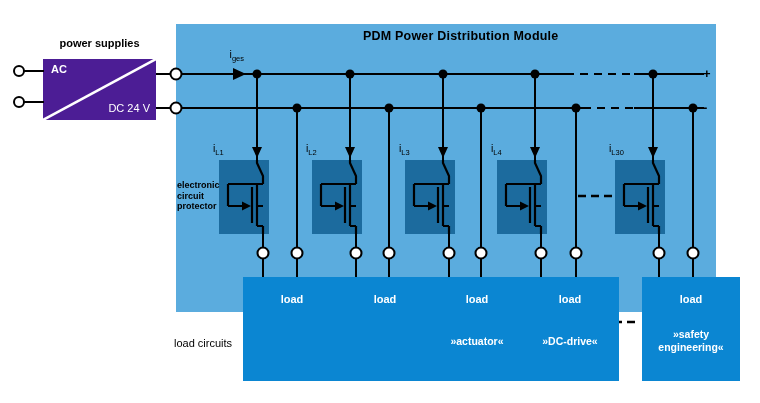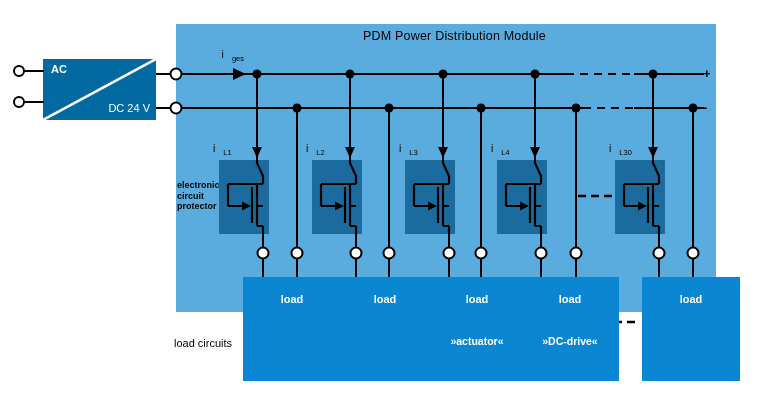--- a/index.html
+++ b/index.html
@@ -3,47 +3,48 @@
 <meta charset="utf-8">
 <style>
   html,body{margin:0;padding:0;background:#fff;}
   .canvas{
     position:relative;width:760px;height:403px;background:#ffffff;overflow:hidden;
     font-family:"Liberation Sans","DejaVu Sans",sans-serif;color:#000;
   }
   .abs{position:absolute;}
   .pdm-bg{left:176px;top:24px;width:540px;height:288px;background:#5bacde;}
   .wires{left:0;top:0;width:760px;height:403px;pointer-events:none;}
-  .title{left:363px;top:29px;font-size:12.5px;font-weight:normal;letter-spacing:.2px;white-space:nowrap;}
+  .title{left:363px;top:29px;font-size:12.5px;font-weight:bold;letter-spacing:.2px;white-space:nowrap;}
   .subtitle{left:364px;top:45px;font-size:10.5px;font-weight:bold;white-space:nowrap;}
   .ps-label{left:43px;top:37px;width:113px;text-align:center;font-size:11px;font-weight:bold;white-space:nowrap;}
-  .ps-box{left:43px;top:59px;width:113px;height:61px;background:#0369a1;}
+  .ps-box{left:43px;top:59px;width:113px;height:61px;background:#4c1d95;}
   .ps-box svg{position:absolute;left:0;top:0;}
   .ac-label{position:absolute;left:8px;top:4px;color:#fff;font-size:11px;font-weight:bold;}
   .dc-label{position:absolute;right:6px;bottom:6px;color:#fff;font-size:11px;font-weight:normal;white-space:nowrap;text-align:right;}
   .ilabel{font-size:10.5px;white-space:nowrap;}
-  .ilabel sub{font-size:7.5px;margin-left:8px;}
+  .ilabel sub{font-size:7.5px;}
   .iges{left:210px;top:48px;width:34px;text-align:right;}
   .ich{top:142px;width:38px;text-align:left;}
   .ecp-label{left:177px;top:180px;width:46px;font-size:9px;font-weight:bold;line-height:10.5px;}
   .lc-label{left:174px;top:337px;font-size:11px;font-weight:normal;white-space:nowrap;text-align:right;}
   .bus-sign{font-size:13px;font-weight:bold;left:703px;}
   .load-box{top:277px;width:74px;height:104px;background:#0b86d2;color:#fff;padding-left:24px;}
   .load-word{position:absolute;left:0;top:16px;width:100%;text-align:center;font-size:11px;font-weight:bold;}
   .load-name{position:absolute;left:0;top:40px;width:100%;height:48px;display:flex;align-items:center;justify-content:center;text-align:center;font-size:10.5px;font-weight:bold;line-height:13px;}
 </style>
 </head>
 <body>
 
 <div class="canvas">
 
   <div class="abs pdm-bg"></div>
 
   <div class="abs title">PDM Power Distribution Module</div>
 
+  <div class="abs ps-label">power supplies</div>
   <div class="abs ps-box">
     <svg width="113" height="61" viewBox="0 0 113 61">
       <line x1="0" y1="61" x2="113" y2="0" stroke="#ffffff" stroke-width="2.5"></line>
     </svg>
     <div class="ac-label">AC</div>
     <div class="dc-label">DC 24 V</div>
   </div>
 
   <svg class="abs wires" viewBox="0 0 760 403">
     <g stroke="#000" stroke-width="2" fill="none">
@@ -196,15 +197,16 @@
   <div class="abs load-box" style="left:428px;">
     <div class="load-word">load</div>
     <div class="load-name">»actuator«</div>
   </div>
   <div class="abs load-box" style="left:521px;">
     <div class="load-word">load</div>
     <div class="load-name">»DC-drive«</div>
   </div>
   <div class="abs load-box" style="left:642px;">
     <div class="load-word">load</div>
+    <div class="load-name">»safety engineering«</div>
   </div>
 
 </div>
 
 </body></html>

